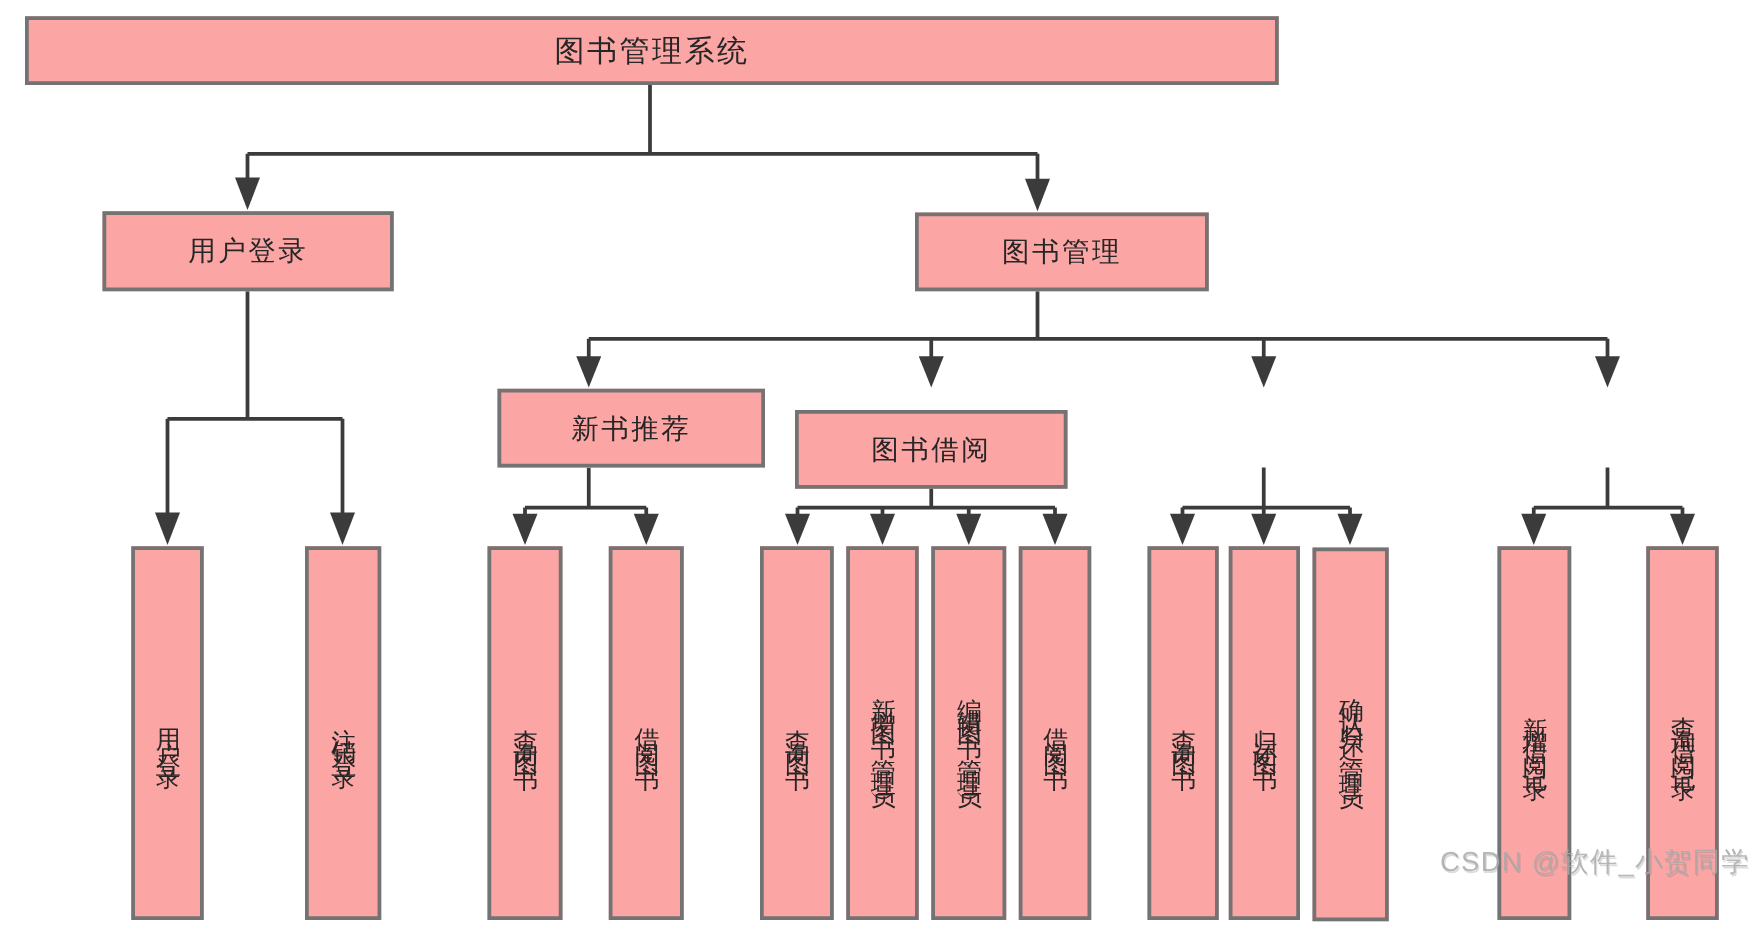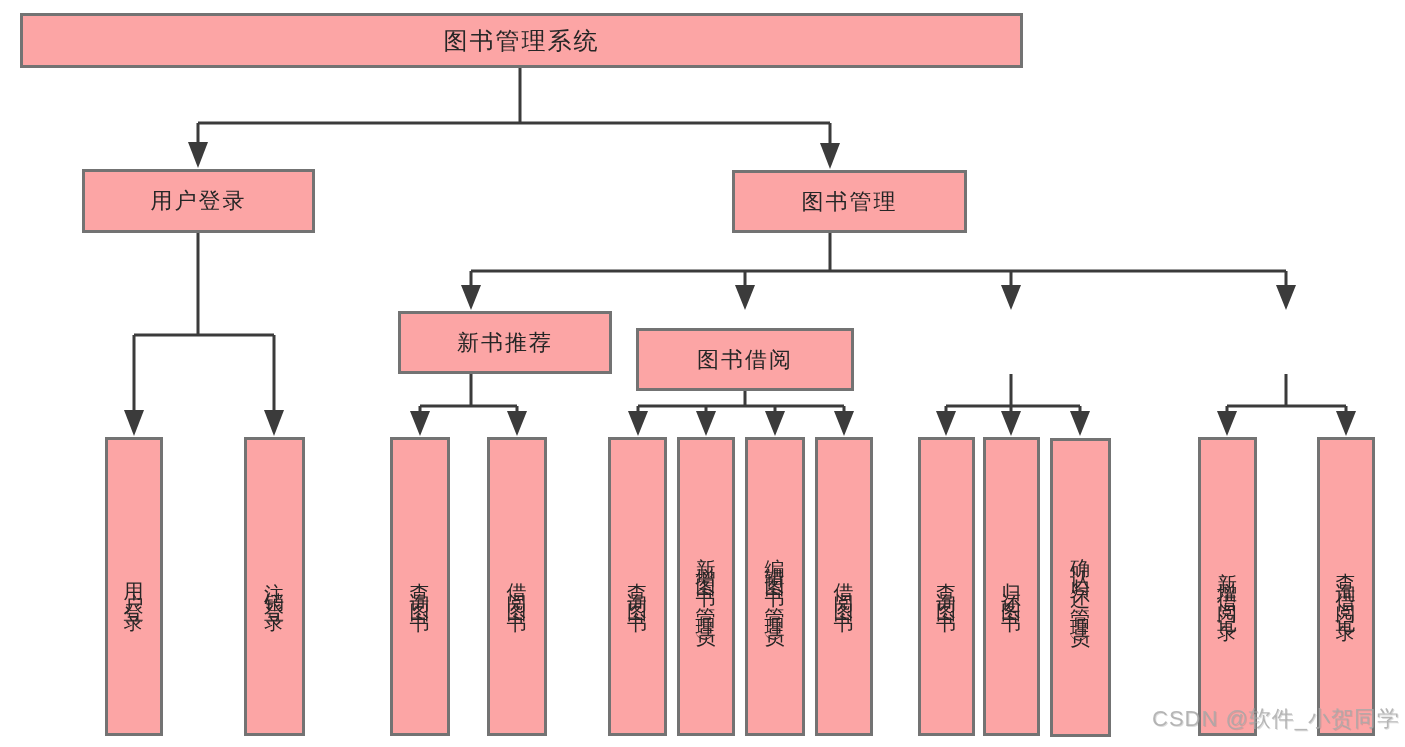--- a/index.html
+++ b/index.html
@@ -30,21 +30,21 @@
   .node.root span{font-size:24px;}
   .node.v span{
     writing-mode:vertical-rl;
     text-orientation:mixed;
     font-size:20px;
     letter-spacing:10px;
     line-height:1;
   }
   #watermark{
     position:absolute;
-    left:1152px;top:704px;
+    left:1152px;top:675px;
     z-index:5;
     font-size:22px;
     color:rgba(168,168,168,0.82);
     letter-spacing:1px;
     white-space:nowrap;
     text-shadow:1px 1px 0 rgba(120,120,120,0.25);
   }
 </style>
 </head>
 <body>

